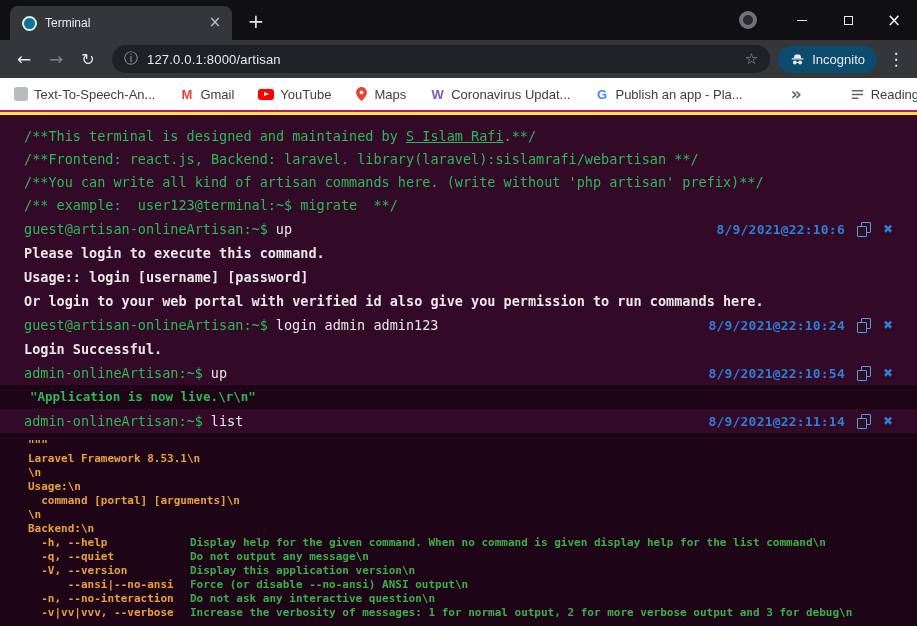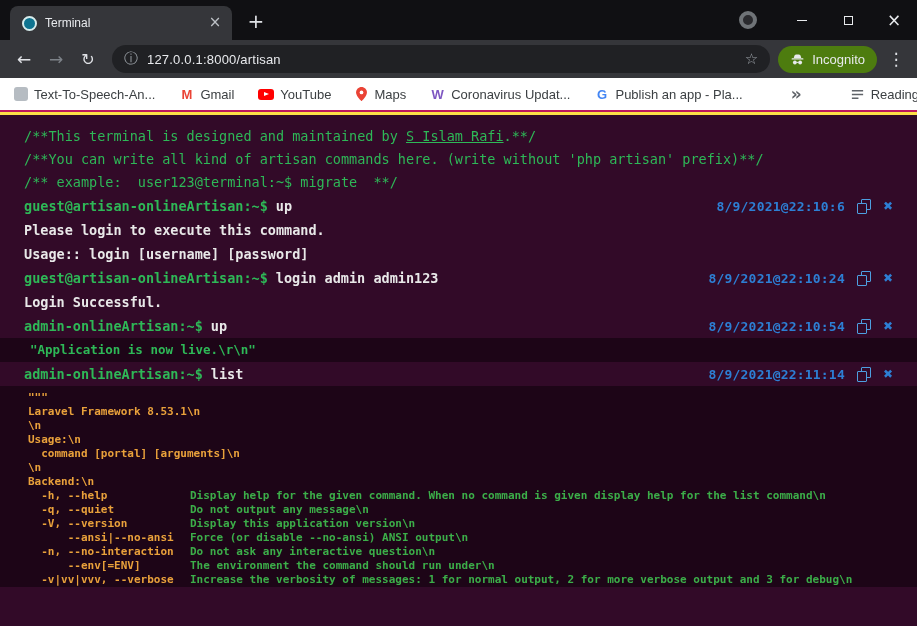--- a/index.html
+++ b/index.html
@@ -24,21 +24,21 @@
   
   .toolbar { height:38px; background:#35363a; display:flex; align-items:center; padding:0 8px; flex-shrink:0; }
   .glyph { font-family:"DejaVu Sans", sans-serif; }
   .nav-btn { width:32px; text-align:center; color:#dfe1e5; font-size:17px; }
   .nav-btn.fwd { color:#7d8288; }
   .nav-btn.reload { font-size:16px; }
   .omnibox { flex:1; height:28px; background:#202124; border-radius:14px; display:flex; align-items:center; gap:9px; padding:0 12px; margin:0 8px; }
   .info-icon { color:#9aa0a6; font-size:14px; }
   .url { color:#e8eaed; font-size:13px; flex:1; letter-spacing:.2px; }
   .star-icon { color:#9aa0a6; font-size:15px; }
-  .incog-badge { height:27px; border-radius:14px; background:#4d7c0f; display:flex; align-items:center; gap:7px; padding:0 12px; margin-right:6px; }
+  .incog-badge { height:27px; border-radius:14px; background:#0c4a6e; display:flex; align-items:center; gap:7px; padding:0 12px; margin-right:6px; }
   .incog-badge span { color:#e8eaed; font-size:13px; }
   .menu-btn { width:26px; text-align:center; color:#dfe1e5; font-size:17px; }
 
   
   .bookmarks { height:34px; background:#ffffff; display:flex; align-items:center; gap:24px; padding:0 14px; flex-shrink:0; border-bottom:2px solid #be185d; }
   .bm { display:flex; align-items:center; gap:6px; color:#3c4043; font-size:13px; white-space:nowrap; }
   .fav-generic { width:14px; height:14px; border-radius:3px; background:#b6bcc2; }
   .letter-ico { font-size:13px; font-weight:bold; width:15px; text-align:center; }
   .gmail-m { color:#ea4335; font-weight:900; }
   .w-ico { color:#7e57c2; }
@@ -48,21 +48,21 @@
   .bm-spacer { flex:1; }
   .overflow-chevron { color:#5f6368; font-size:17px; font-weight:bold; }
   .bm-divider { width:1px; height:18px; background:#dadce0; }
 
   
   .page { flex:1; background:#320a28; border-top:3px solid #fde047; padding-top:10px; overflow:hidden;
           font-family:"DejaVu Sans Mono", monospace; }
   .c-line { padding:0 24px; line-height:23px; font-size:13.5px; color:#2eb857; white-space:pre; }
   .c-link { text-decoration:underline; color:#2eb857; }
   .row { display:flex; align-items:center; justify-content:space-between; height:24px; padding:0 24px; }
-  .left { white-space:pre; font-size:13.5px; font-weight:700; }
+  .left { white-space:pre; font-size:13.5px; font-weight:400; }
   .prompt { color:#2eb857; }
   .cmdtext { color:#e8e8e8; margin-left:8px; }
   .right { display:flex; gap:12px; }
   .ts { color:#2d7fd4; font-size:13px; font-weight:700; letter-spacing:.2px; }
   .copy-icon { position:relative; width:14px; height:15px; display:inline-block; }
   .copy-icon::before { content:""; position:absolute; top:0; right:0; width:8px; height:9px; border:1.5px solid #4d9fe0; border-radius:1px; }
   .copy-icon::after  { content:""; position:absolute; bottom:0; left:0; width:8px; height:9px; border:1.5px solid #4d9fe0; border-radius:1px; background:#320a28; }
   .dismiss { color:#2d7fd4; font-size:12px; font-family:"DejaVu Sans", sans-serif; }
   .out { padding:0 24px; line-height:24px; font-size:13.5px; font-weight:700; color:#e8e8e8; white-space:pre; }
   .success { background:rgba(0,0,0,.42); line-height:24px; padding-left:30px; color:#2eb857; font-size:12.5px; font-weight:700; white-space:pre; }
@@ -152,33 +152,35 @@
       <svg width="15" height="15" viewBox="0 0 16 16">
         <path stroke="#5f6368" stroke-width="1.8" fill="none" d="M2 4h12M2 8h12M2 12h7"></path>
       </svg>
       <span>Reading list</span>
     </div>
   </div>
 
   <div class="page">
 
     <div class="c-line"><span>/**This terminal is designed and maintained by </span><span class="c-link">S Islam Rafi</span><span>.**/</span></div>
+    <div class="c-line">/**Frontend: react.js, Backend: laravel. library(laravel):sislamrafi/webartisan **/</div>
     <div class="c-line">/**You can write all kind of artisan commands here. (write without 'php artisan' prefix)**/</div>
     <div class="c-line">/** example:  user123@terminal:~$ migrate  **/</div>
 
     <div class="row">
       <div class="left"><span class="prompt">guest@artisan-onlineArtisan:~$</span><span class="cmdtext">up</span></div>
       <div class="right">
         <span class="ts">8/9/2021@22:10:6</span>
         <span class="copy-icon"></span>
         <span class="dismiss">✖</span>
       </div>
     </div>
     <div class="out">Please login to execute this command.</div>
     <div class="out">Usage:: login [username] [password]</div>
+    <div class="out">Or login to your web portal with verified id also give you permission to run commands here.</div>
 
     <div class="row">
       <div class="left"><span class="prompt">guest@artisan-onlineArtisan:~$</span><span class="cmdtext">login admin admin123</span></div>
       <div class="right">
         <span class="ts">8/9/2021@22:10:24</span>
         <span class="copy-icon"></span>
         <span class="dismiss">✖</span>
       </div>
     </div>
     <div class="out">Login Successful.</div>
@@ -208,18 +210,17 @@
       <div class="lo">\n</div>
       <div class="lo">Usage:\n</div>
       <div class="lo">  command [portal] [arguments]\n</div>
       <div class="lo">\n</div>
       <div class="lo">Backend:\n</div>
       <div class="lo"><span class="lo-flag">  -h, --help</span><span class="lo-desc">Display help for the given command. When no command is given display help for the list command\n</span></div>
       <div class="lo"><span class="lo-flag">  -q, --quiet</span><span class="lo-desc">Do not output any message\n</span></div>
       <div class="lo"><span class="lo-flag">  -V, --version</span><span class="lo-desc">Display this application version\n</span></div>
       <div class="lo"><span class="lo-flag">      --ansi|--no-ansi</span><span class="lo-desc">Force (or disable --no-ansi) ANSI output\n</span></div>
       <div class="lo"><span class="lo-flag">  -n, --no-interaction</span><span class="lo-desc">Do not ask any interactive question\n</span></div>
-      <div class="lo"><span class="lo-flag">      --env[=ENV]</span><span class="lo-desc">The environment the command should run under\n</span></div>
       <div class="lo"><span class="lo-flag">  -v|vv|vvv, --verbose</span><span class="lo-desc">Increase the verbosity of messages: 1 for normal output, 2 for more verbose output and 3 for debug\n</span></div>
     </div>
 
   </div>
 </div>
 
 </body></html>

